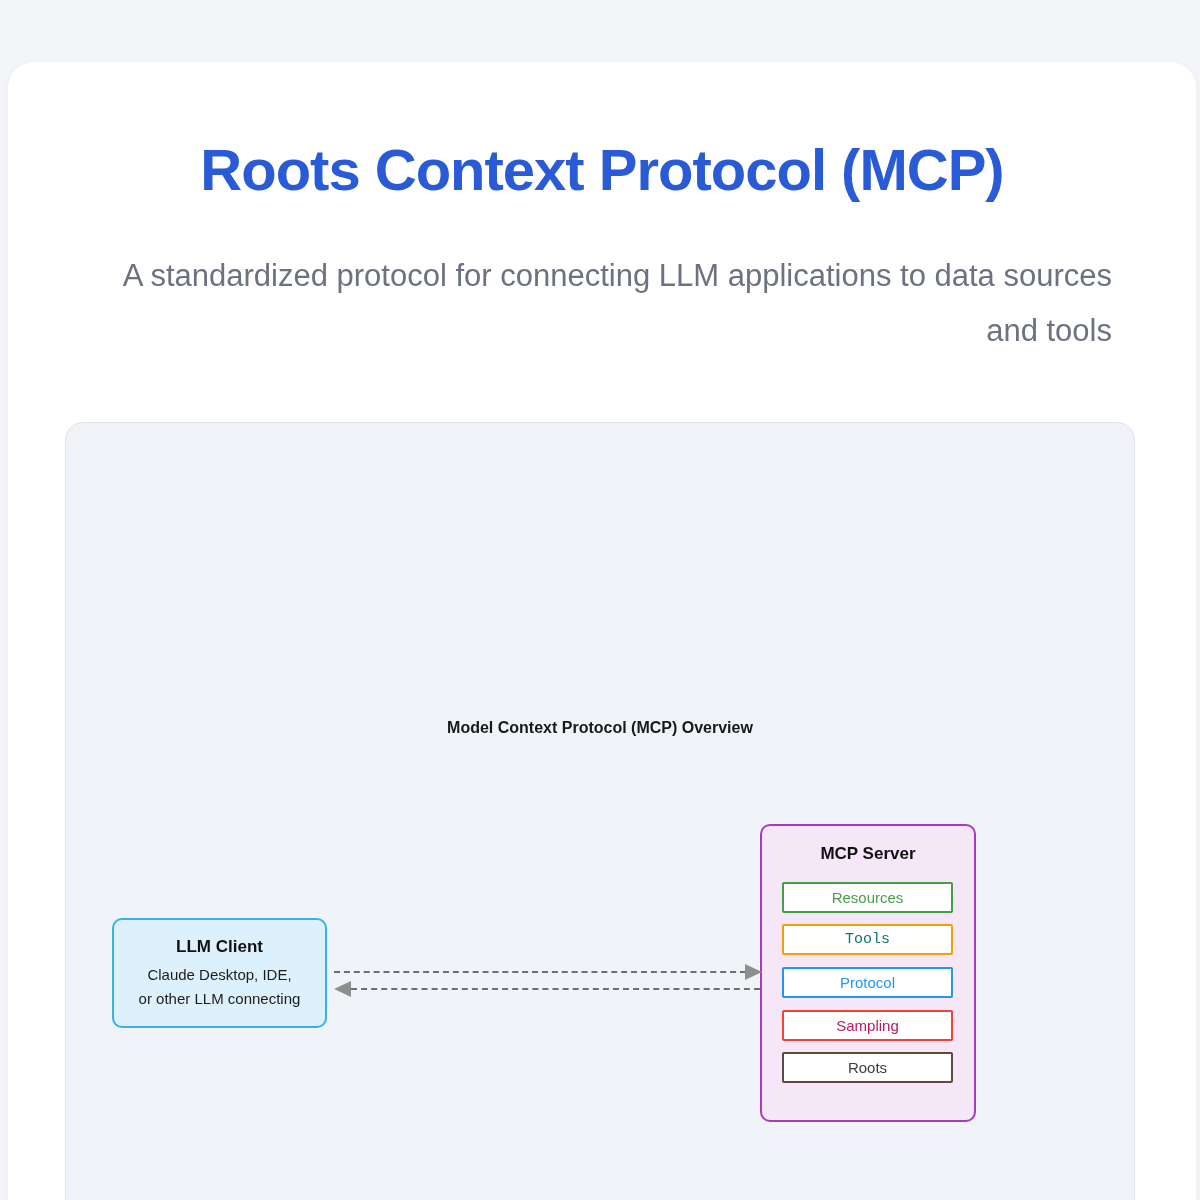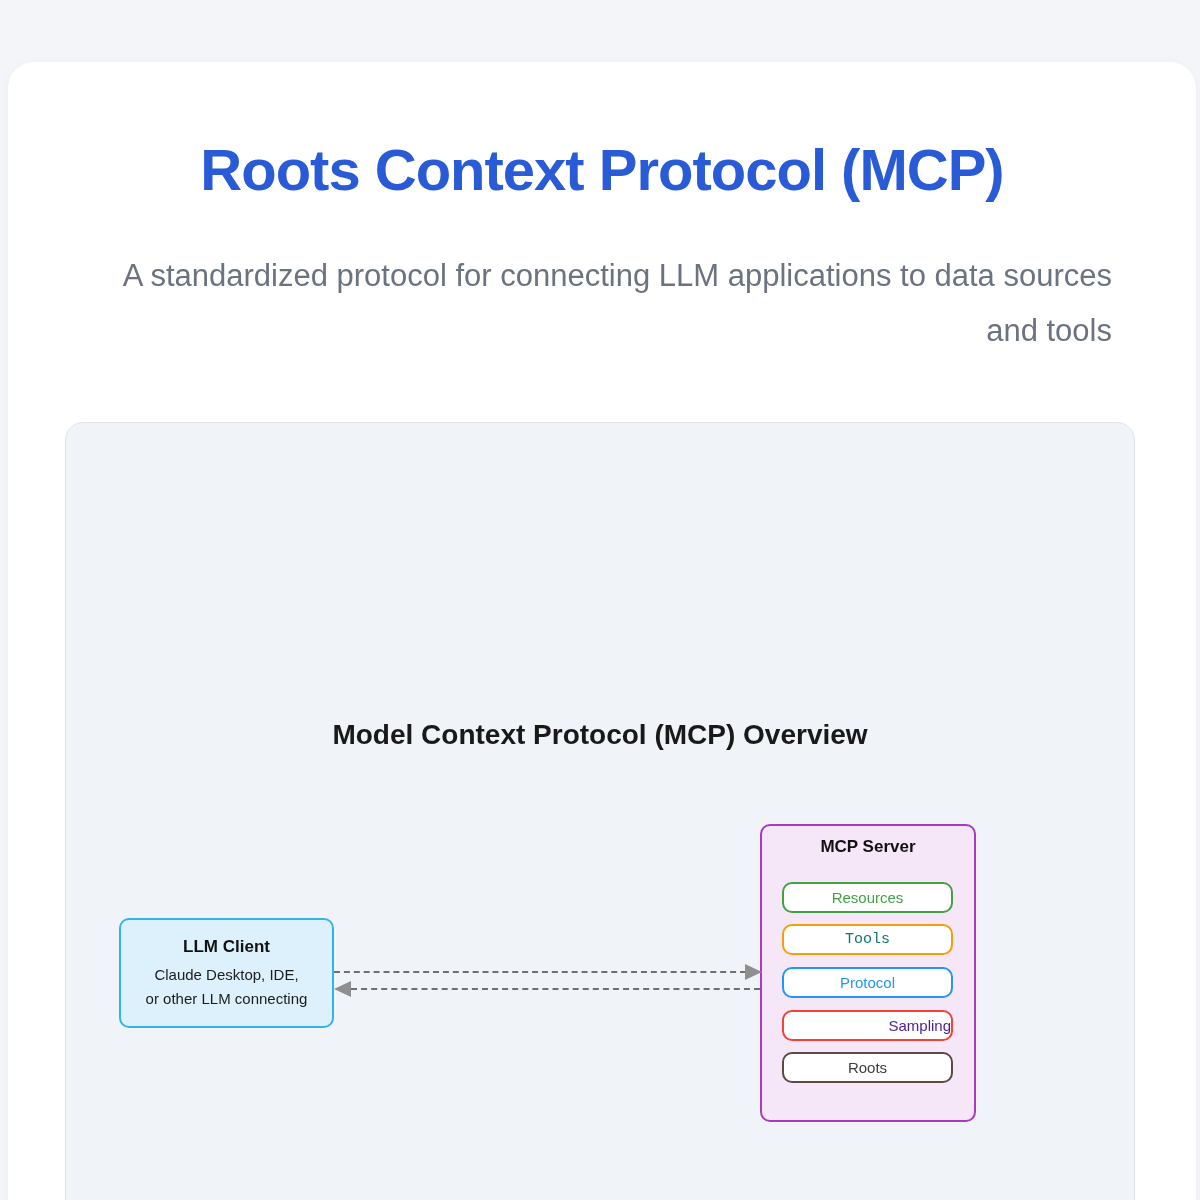--- a/index.html
+++ b/index.html
@@ -58,28 +58,28 @@
     background: #f0f4f9;
     border: 1px solid #e0e4e9;
     border-radius: 18px;
   }
   .diagram-title {
     position: absolute;
     top: 296px;
     left: 0;
     width: 100%;
     text-align: center;
-    font-size: 28px;
+    font-size: 16px;
     font-weight: 700;
     color: #191919;
   }
   
   .client-box {
     position: absolute;
-    left: 53px;
+    left: 46px;
     top: 495px;
     width: 215px;
     height: 110px;
     box-sizing: border-box;
     background: #ddf1fc;
     border: 2.5px solid #35b2e8;
     border-radius: 10px;
     text-align: center;
   }
   .client-title {
@@ -100,43 +100,43 @@
     left: 694px;
     top: 401px;
     width: 216px;
     height: 298px;
     box-sizing: border-box;
     background: #f5e6f8;
     border: 2.5px solid #a63bbf;
     border-radius: 10px;
   }
   .server-title {
-    margin-top: 11px;
+    margin-top: 18px;
     text-align: center;
     font-size: 17px;
     font-weight: 700;
     color: #111111;
   }
   .server-item {
     position: absolute;
     left: 20px;
     width: 167px;
     height: 27px;
     background: #ffffff;
     border-width: 2px;
     border-style: solid;
-    border-radius: 10px;
+    border-radius: 2px;
     text-align: center;
     line-height: 27px;
     font-size: 15px;
   }
   .item-resources { top: 56px;  border-color: #43a047; color: #43a047; }
   .item-tools     { top: 98px;  border-color: #f2a007; color: #0f766e; font-family: Liberation Mono, monospace; }
   .item-prompts   { top: 141px; border-color: #2196f3; color: #2196f3; }
-  .item-sampling  { top: 184px; border-color: #f44336; color: #4c1d95; text-align: right; }
+  .item-sampling  { top: 184px; border-color: #f44336; color: #be185d; }
   .item-roots     { top: 226px; border-color: #5d4a42; color: #3d3d3d; }
   
   .arrow-line {
     position: absolute;
     height: 0;
     border-top: 2px dashed #6f6f6f;
   }
   .arrow-top    { left: 268px; top: 548px; width: 412px; }
   .arrow-bottom { left: 285px; top: 565px; width: 409px; }
   .arrowhead {

